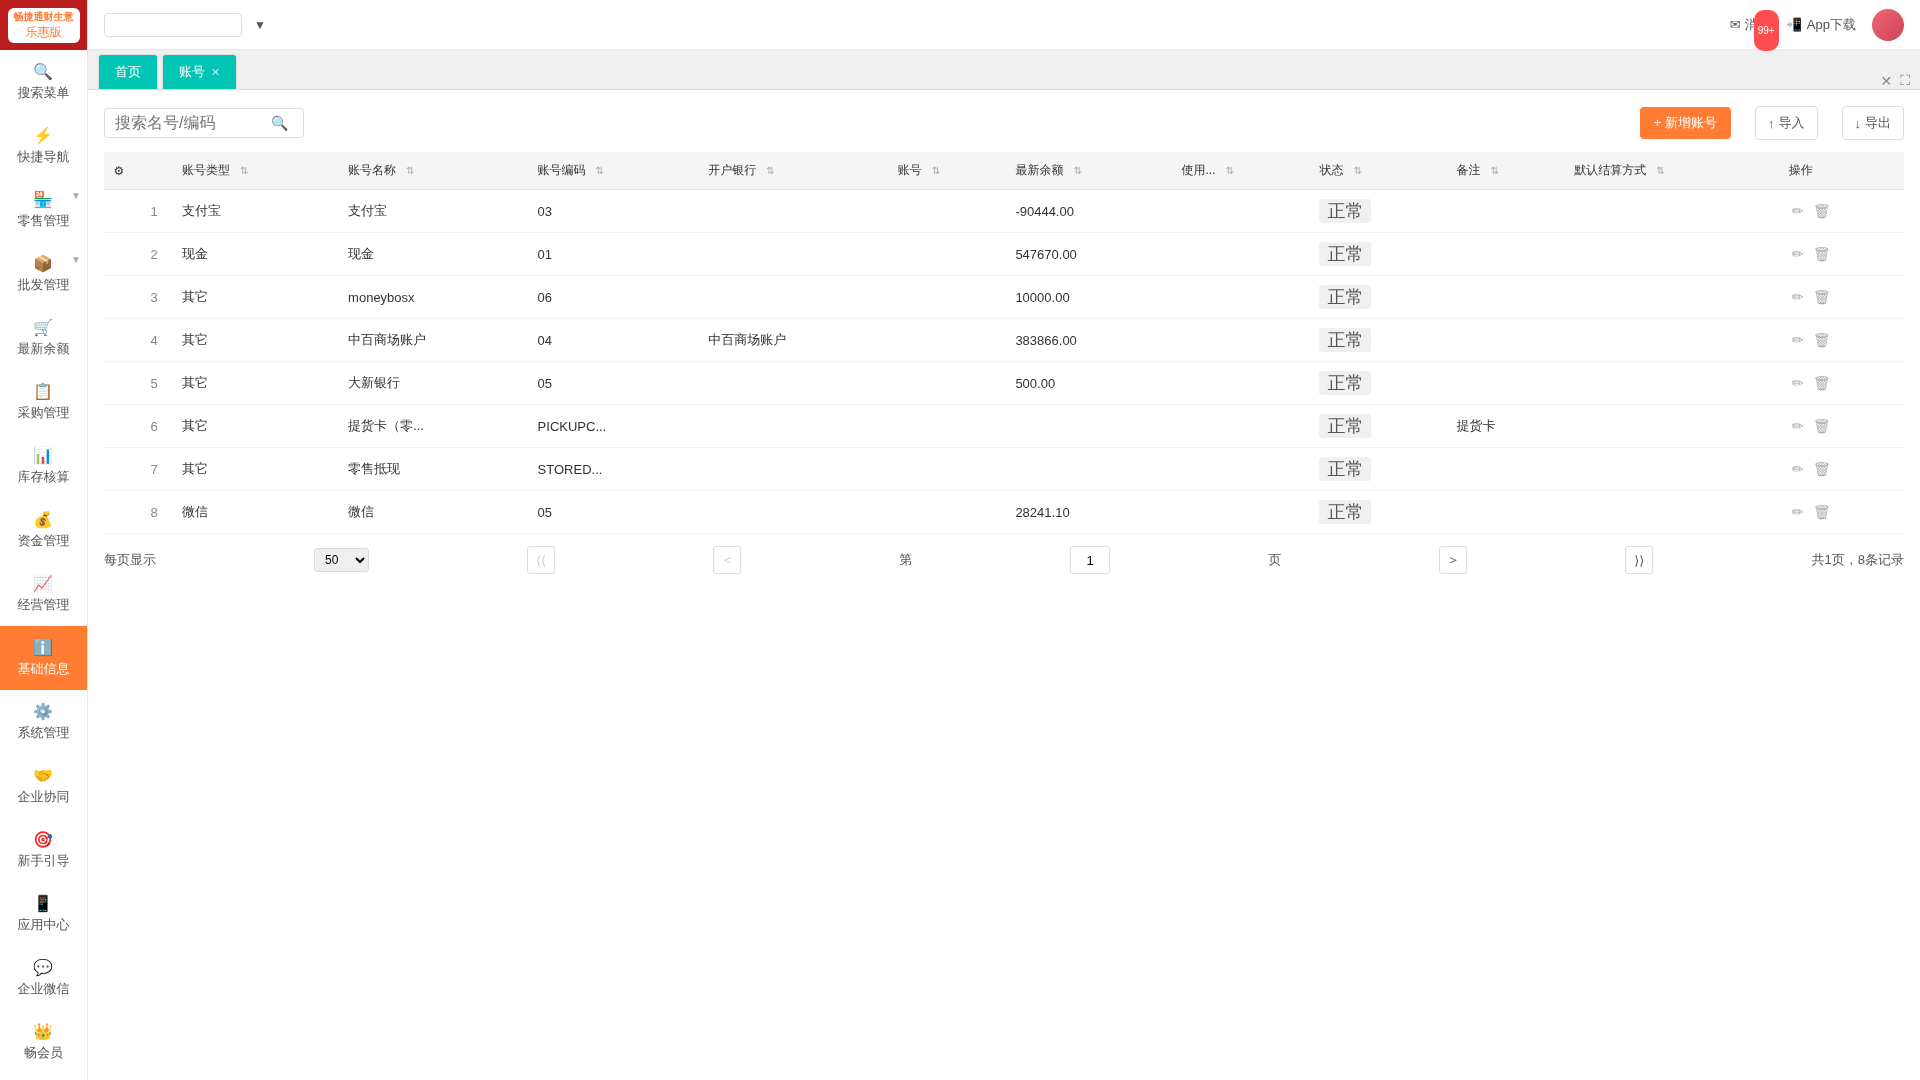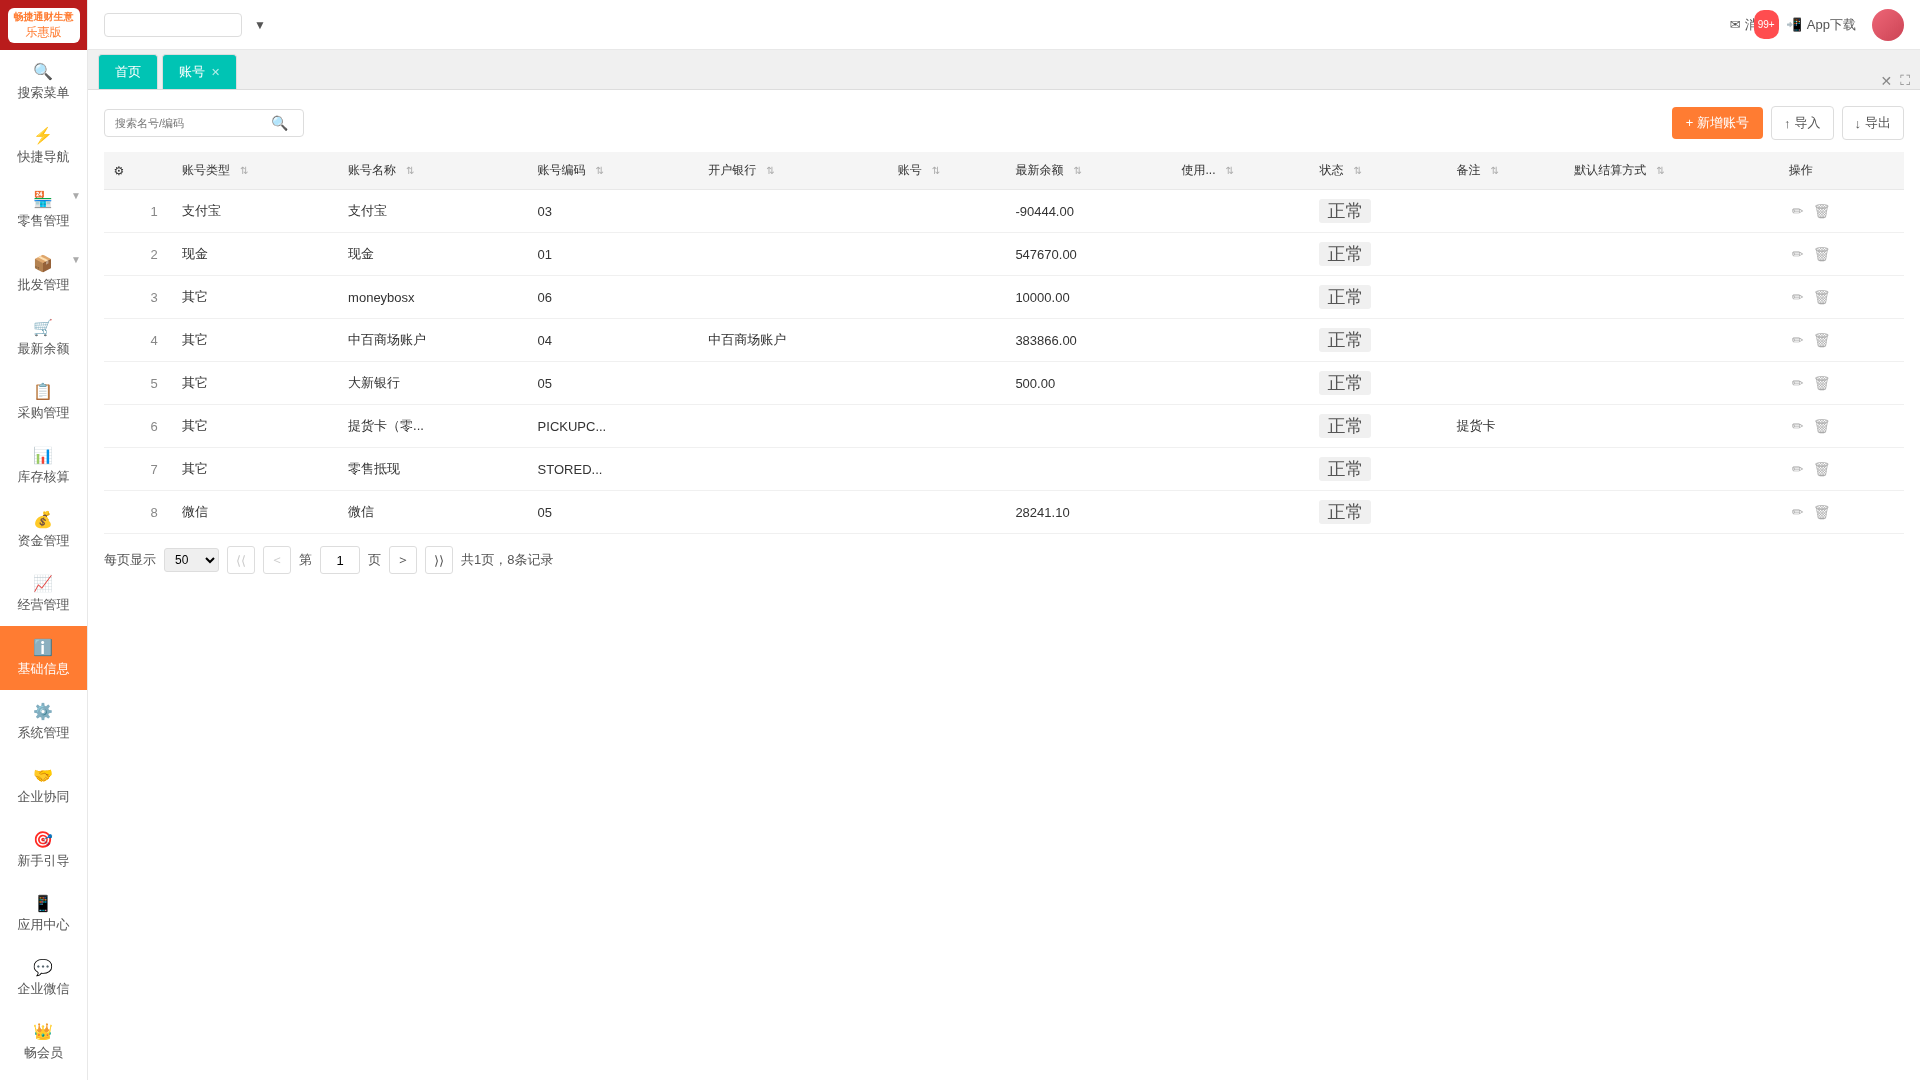--- a/index.html
+++ b/index.html
@@ -20,62 +20,62 @@
     .main { flex: 1; display: flex; flex-direction: column; overflow: hidden; }
 
     
     .topbar { height: 50px; background: #fff; display: flex; align-items: center; justify-content: space-between; padding: 0 16px; border-bottom: 1px solid #e8e8e8; flex-shrink: 0; }
     .topbar-left { display: flex; align-items: center; gap: 12px; }
     .topbar-search { display: flex; align-items: center; border: 1px solid #ddd; border-radius: 4px; padding: 4px 8px; gap: 4px; }
     .topbar-search input { border: none; outline: none; font-size: 12px; width: 120px; }
     .topbar-dropdown { display: flex; align-items: center; gap: 4px; cursor: pointer; color: #555; font-size: 12px; }
     .topbar-right { display: flex; align-items: center; gap: 16px; }
     .topbar-msg { display: flex; align-items: center; gap: 4px; font-size: 13px; color: #555; position: relative; cursor: pointer; }
-    .badge { background: #ff4d4f; color: #fff; border-radius: 10px; font-size: 10px; padding: 9px 4px; position: absolute; top: -6px; right: -8px; }
+    .badge { background: #ff4d4f; color: #fff; border-radius: 10px; font-size: 10px; padding: 15px 4px; position: absolute; top: -6px; right: -8px; }
     .topbar-app { display: flex; align-items: center; gap: 4px; font-size: 13px; color: #555; cursor: pointer; }
     .avatar { width: 32px; height: 32px; border-radius: 50%; background: #ccc; overflow: hidden; }
     .avatar-img { width: 100%; height: 100%; background: linear-gradient(135deg, #e67, #c45); }
 
     
     .tabbar { height: 40px; background: #f0f0f0; display: flex; align-items: flex-end; padding: 0 10px; gap: 0; flex-shrink: 0; border-bottom: 1px solid #ddd; }
     .tab { padding: 8px 16px; font-size: 13px; cursor: pointer; color: #555; background: #e0e0e0; border-radius: 4px 4px 0 0; display: flex; align-items: center; gap: 6px; border: 1px solid #ddd; border-bottom: none; }
     .tab.active { background: #00c4b4; color: #fff; }
     .tab-close { font-size: 11px; opacity: 0.7; }
     .home-tab { background: #00c4b4; color: #fff; }
     .tabbar-right { margin-left: auto; display: flex; align-items: center; gap: 8px; }
     .tabbar-icon { cursor: pointer; color: #888; font-size: 14px; }
 
     
     .content { flex: 1; background: #fff; overflow: auto; padding: 16px; }
 
     
     .toolbar { display: flex; align-items: center; justify-content: space-between; margin-bottom: 12px; }
     .search-box { display: flex; align-items: center; border: 1px solid #ddd; border-radius: 4px; padding: 5px 10px; gap: 6px; width: 200px; }
-    .search-box input { border: none; outline: none; font-size: 11px; width: 150px; color: #999; }
+    .search-box input { border: none; outline: none; font-size: 16px; width: 150px; color: #999; }
     .search-icon { color: #aaa; font-size: 14px; }
-    .toolbar-right { display: flex; align-items: center; gap: 8px; }
+    .toolbar-right { display: flex; align-items: center; gap: 24px; }
     .btn-primary { background: #ff7c32; color: #fff; border: none; border-radius: 4px; padding: 7px 14px; font-size: 13px; cursor: pointer; display: flex; align-items: center; gap: 4px; }
     .btn-secondary { background: #fff; color: #555; border: 1px solid #ddd; border-radius: 4px; padding: 7px 12px; font-size: 13px; cursor: pointer; display: flex; align-items: center; gap: 4px; }
 
     
     .table-container { width: 100%; overflow: auto; }
     table { width: 100%; border-collapse: collapse; font-size: 13px; }
     thead tr { background: #f5f5f5; }
     thead th { padding: 10px 8px; text-align: left; color: #333; font-weight: 500; border-bottom: 1px solid #e8e8e8; white-space: nowrap; font-size: 12px; }
     tbody tr { border-bottom: 1px solid #f0f0f0; }
     tbody td { padding: 9px 8px; color: #333; font-size: 13px; white-space: nowrap; }
     .col-num { color: #888; text-align: center; width: 40px; }
     .col-icon { width: 30px; text-align: center; }
     .status-badge { background: #f0f0f0; color: #555; border-radius: 3px; padding: 2px 8px; font-size: 18px; }
     .sort-icon { font-size: 10px; color: #aaa; margin-left: 2px; }
     .action-btn { background: none; border: none; cursor: pointer; color: #aaa; font-size: 14px; padding: 0 3px; }
     .th-sort { cursor: pointer; display: flex; align-items: center; gap: 8px; }
 
     
-    .pagination { display: flex; align-items: center; justify-content: flex-start; padding: 12px 0 0 0; gap: 8px; font-size: 13px; color: #555; }
+    .pagination { display: flex; align-items: center; justify-content: space-between; padding: 12px 0 0 0; gap: 8px; font-size: 13px; color: #555; }
     .pagination select { border: 1px solid #ddd; border-radius: 3px; padding: 3px 6px; font-size: 12px; }
     .page-btn { width: 28px; height: 28px; display: flex; align-items: center; justify-content: center; border: 1px solid #ddd; border-radius: 3px; cursor: pointer; color: #555; background: #fff; }
     .page-btn.disabled { color: #ccc; cursor: not-allowed; }
     .page-input { width: 40px; height: 28px; border: 1px solid #ddd; border-radius: 3px; text-align: center; font-size: 13px; }
   </style>
 </head>
 <body>
 
 <div class="sidebar">
   <div class="sidebar-logo">

